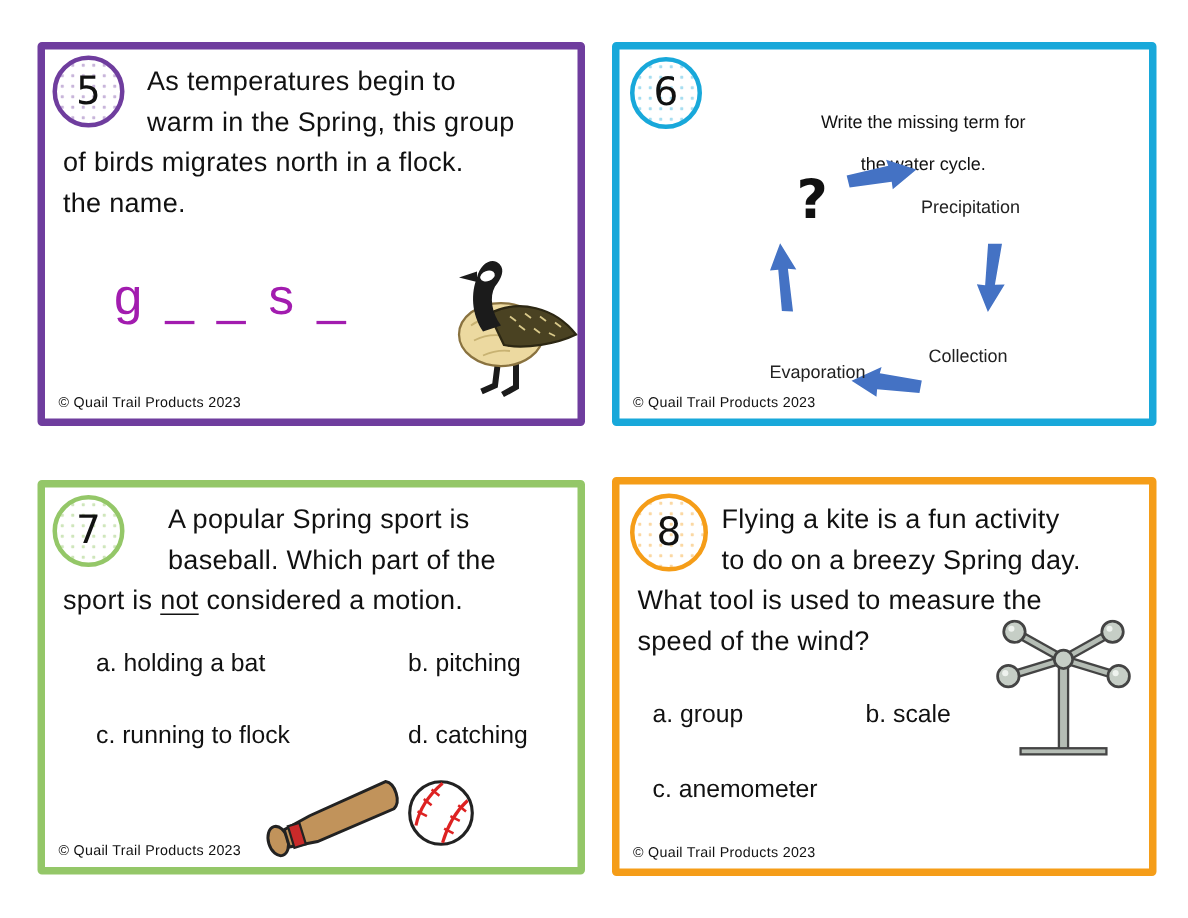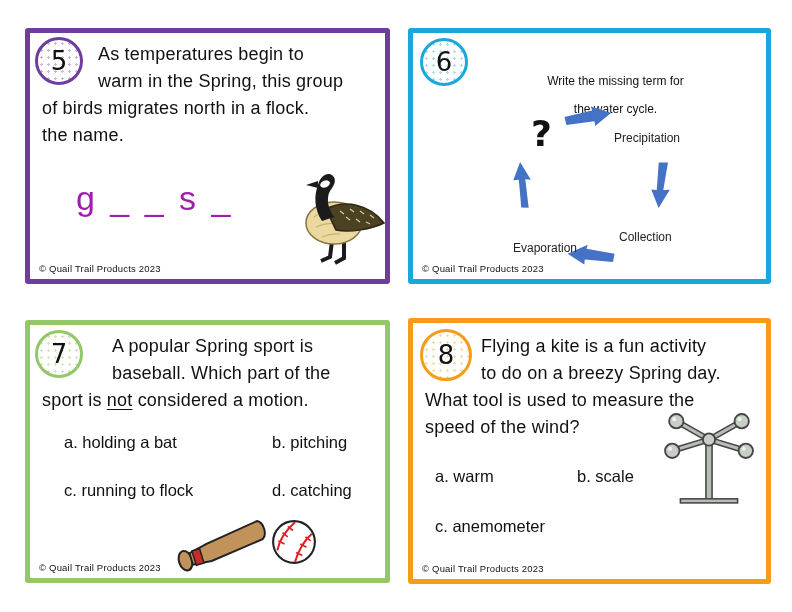--- a/index.html
+++ b/index.html
@@ -156,20 +156,20 @@
     <circle cx="77" cy="8" r="7" fill="#c6cec6" stroke="#444" stroke-width="1.8"></circle>
     <circle cx="9" cy="37" r="7" fill="#c6cec6" stroke="#444" stroke-width="1.8"></circle>
     <circle cx="81" cy="37" r="7" fill="#c6cec6" stroke="#444" stroke-width="1.8"></circle>
     <circle cx="45" cy="26" r="6" fill="#c6cec6" stroke="#444" stroke-width="1.8"></circle>
     <circle cx="11" cy="6" r="2" fill="#eef2ee"></circle>
     <circle cx="75" cy="6" r="2" fill="#eef2ee"></circle>
     <circle cx="7" cy="35" r="2" fill="#eef2ee"></circle>
     <circle cx="79" cy="35" r="2" fill="#eef2ee"></circle>
   </svg>
   <div class="opts-row" style="left:22px;top:144px">
-    <span style="width:142px">a. warm</span>
+    <span style="width:142px">a. group</span>
     <span>b. scale</span>
   </div>
   <div class="opts-row" style="left:22px;top:194px">
     <span style="width:142px">c. anemometer</span>
   </div>
   <div class="copy">© Quail Trail Products 2023</div>
 </div>
 
 </body></html>

